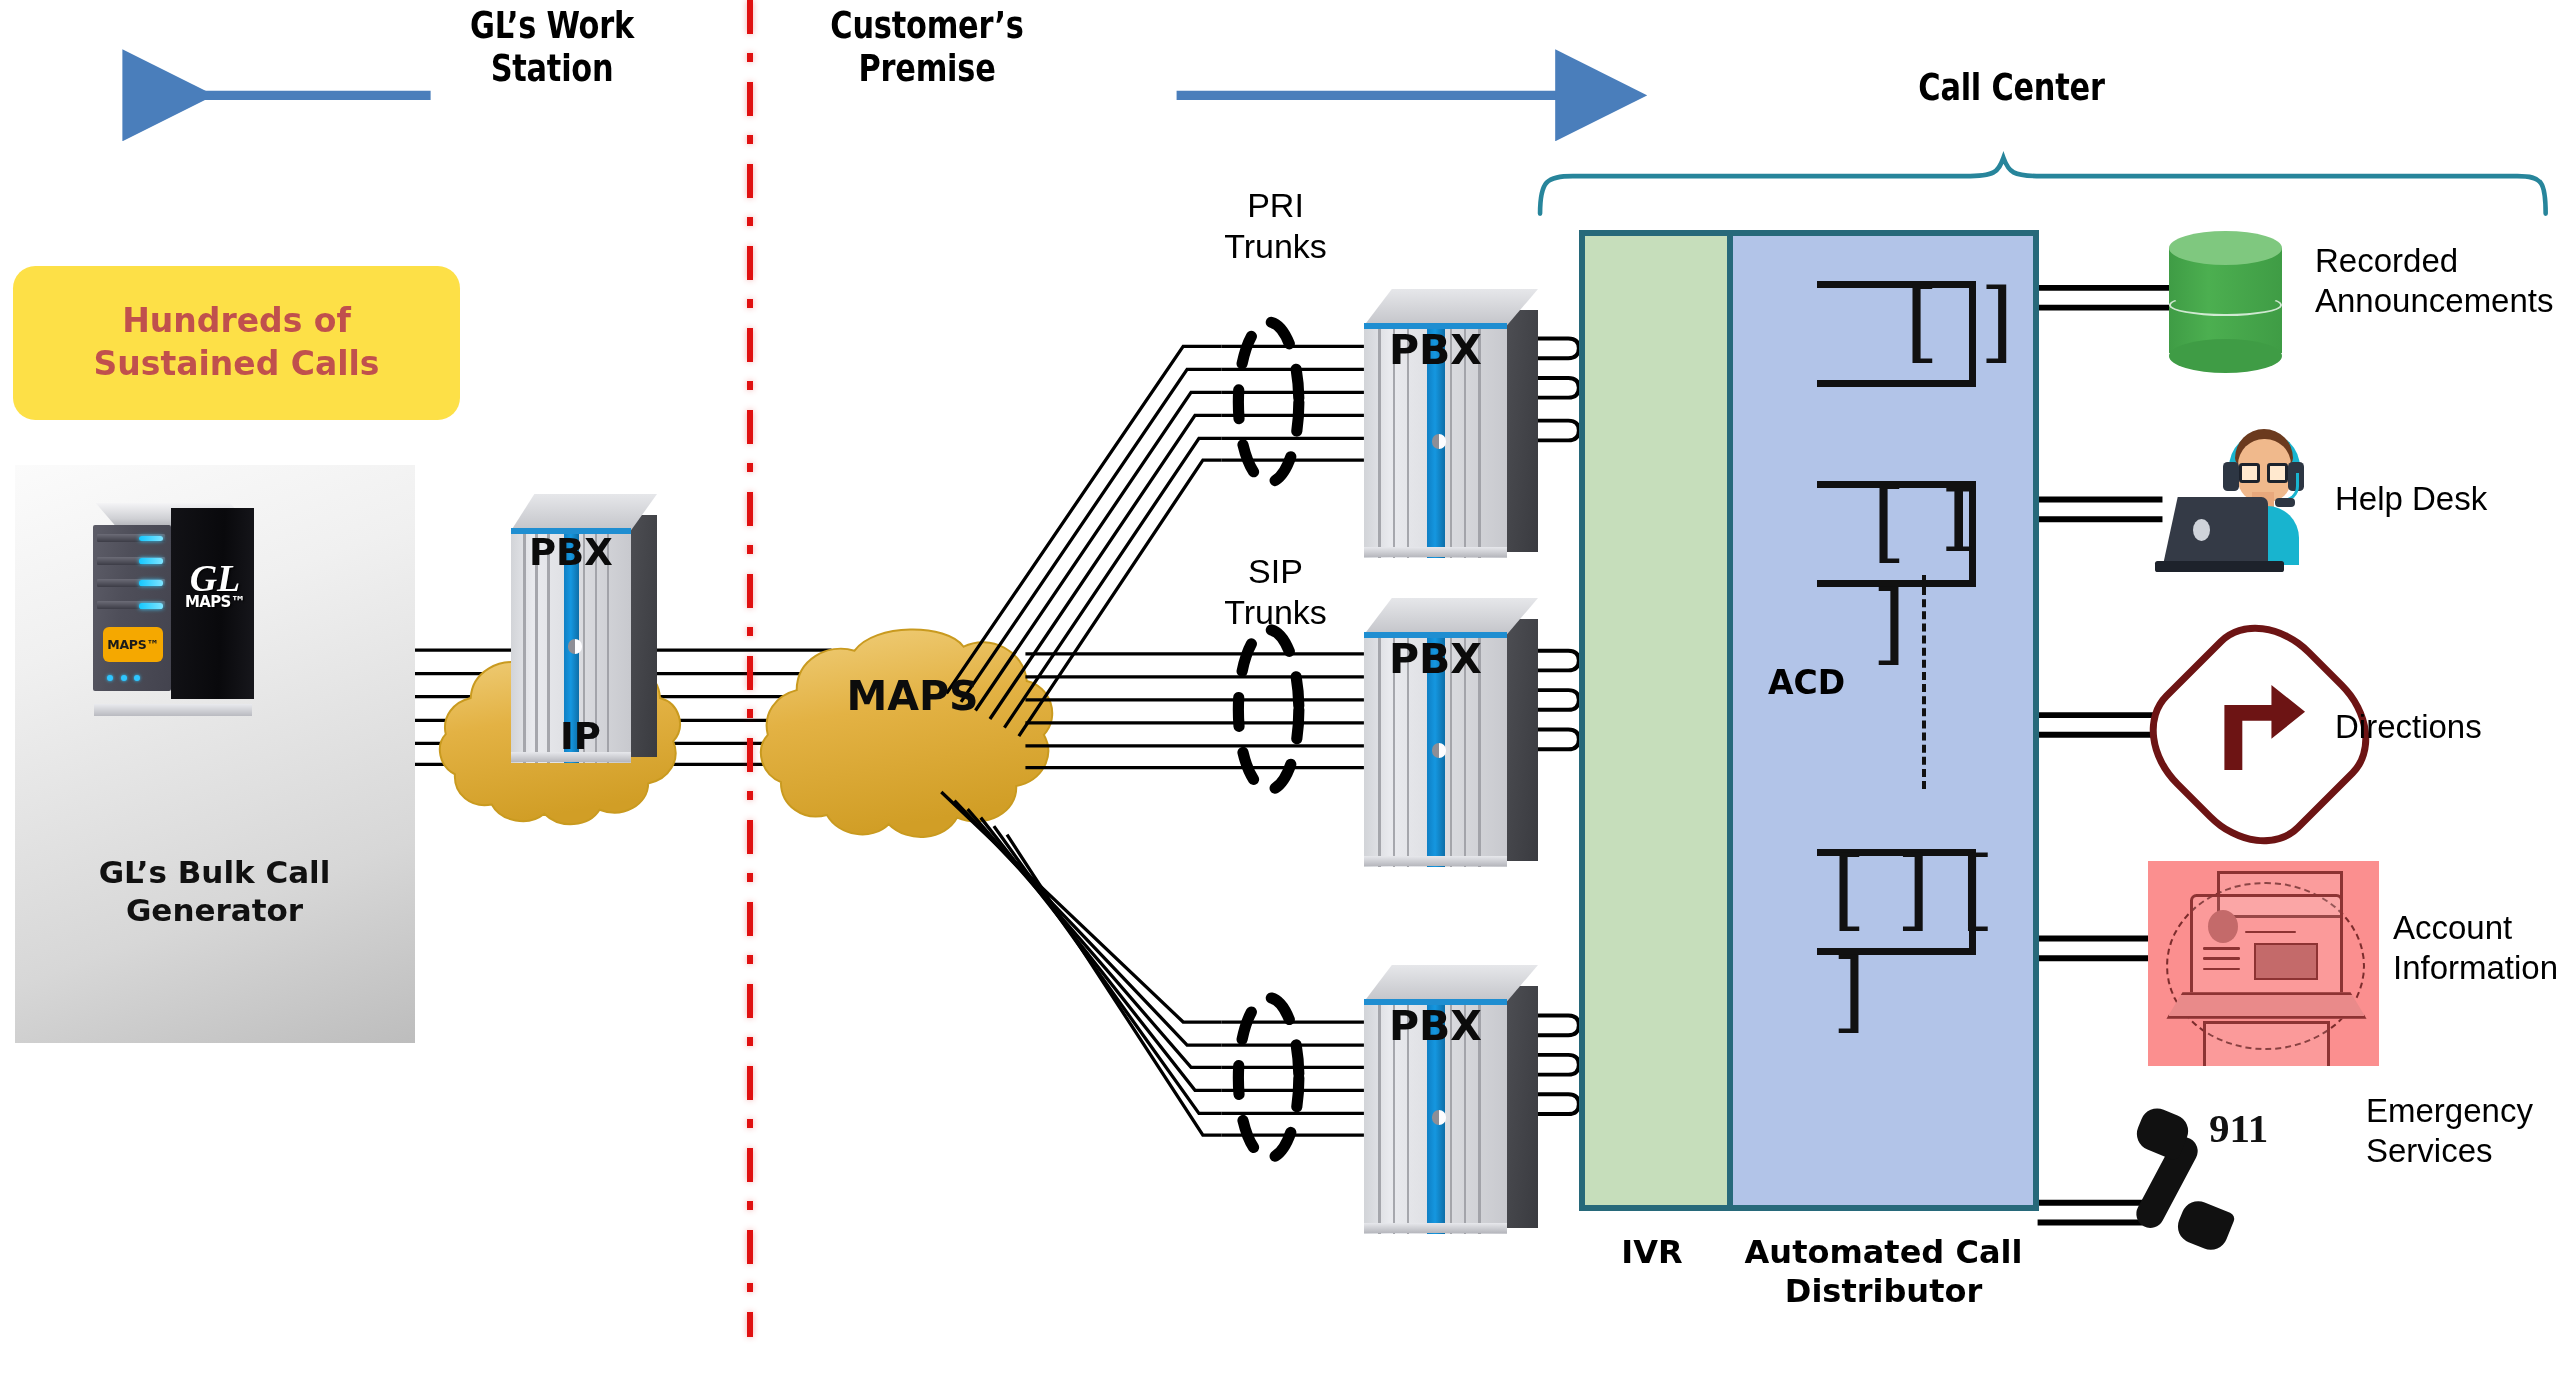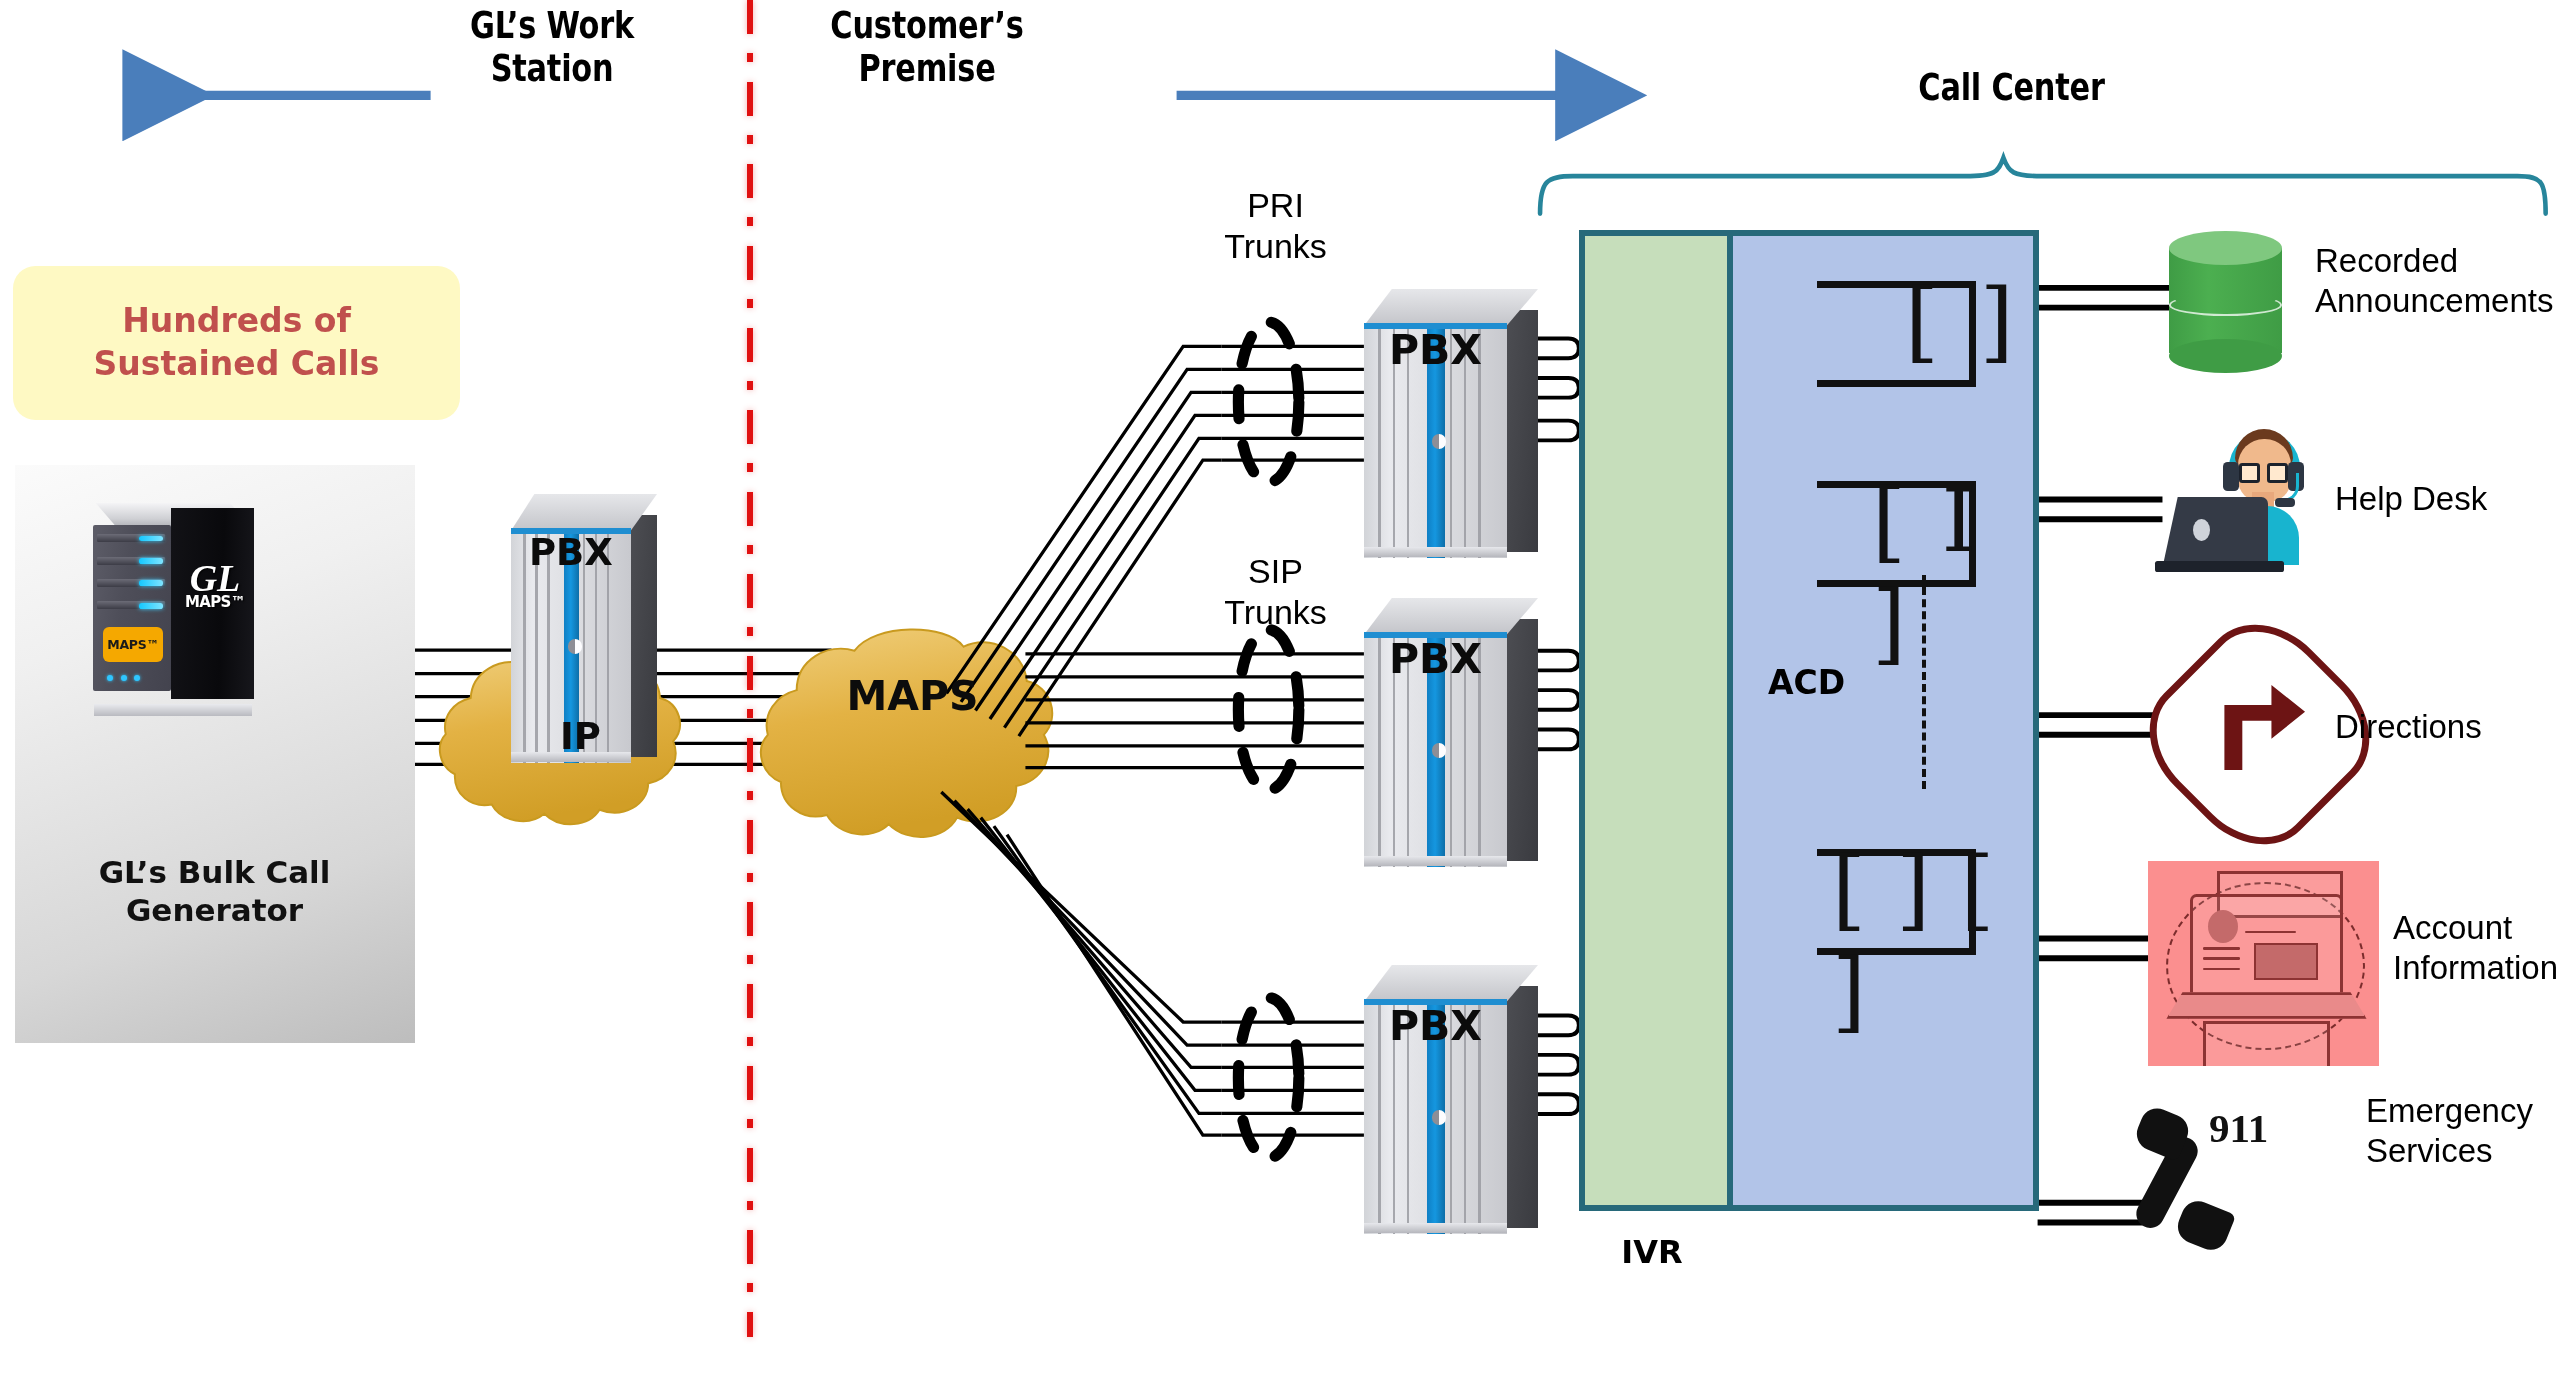--- a/index.html
+++ b/index.html
@@ -25,21 +25,21 @@
       #e01010 0px,#e01010 34px,
       transparent 34px,transparent 53px,
       #e01010 53px,#e01010 62px,
       transparent 62px,transparent 82px);
     width:6px;
     filter:drop-shadow(0 0 3.3px rgba(224,16,16,.35));
   }
 
   
   .callout{
-    background:#fef9c3;border-radius:22.3px;
+    background:#fde047;border-radius:22.3px;
     display:flex;align-items:center;justify-content:center;
   }
   .callout-txt{
     color:#c0504d;font-weight:bold;text-align:center;
     font-family:"DejaVu Sans",sans-serif;
     font-size:33px;line-height:1.30;
   }
 
   
   .glpanel{
@@ -495,20 +495,21 @@
       <div class="qmark" style="left:139px;top:234px;font-size:87px;letter-spacing:4px;">[ I ]</div>
 
       <div class="vdash" style="left:189px;top:339px;height:214px;"></div>
 
       <div class="queue" style="left:84px;top:613px;width:152px;height:92px;"></div>
       <div class="qmark" style="left:99px;top:602px;font-size:87px;letter-spacing:1.3px;">[ ] [ ]</div>
     </div>
   </div>
 
   <div class="abs undercap" style="left:1579px;top:1233px;width:146px;font-size:32px;">IVR</div>
+  <div class="abs undercap" style="left:1729px;top:1233px;width:309px;font-size:32px;">Automated Call<br>Distributor</div>
 
   <div class="cyl" style="left:2169px;top:231px;width:113px;height:125px;">
     <div class="body"></div>
     <div class="capb"></div>
     <div class="capt"></div>
     <div class="ring"></div>
   </div>
   <div class="abs ep-label" style="left:2315px;top:241px;width:263px;">Recorded<br>Announcements</div>
 
   <div class="agent" style="left:2163px;top:389px;width:149px;height:176px;">

